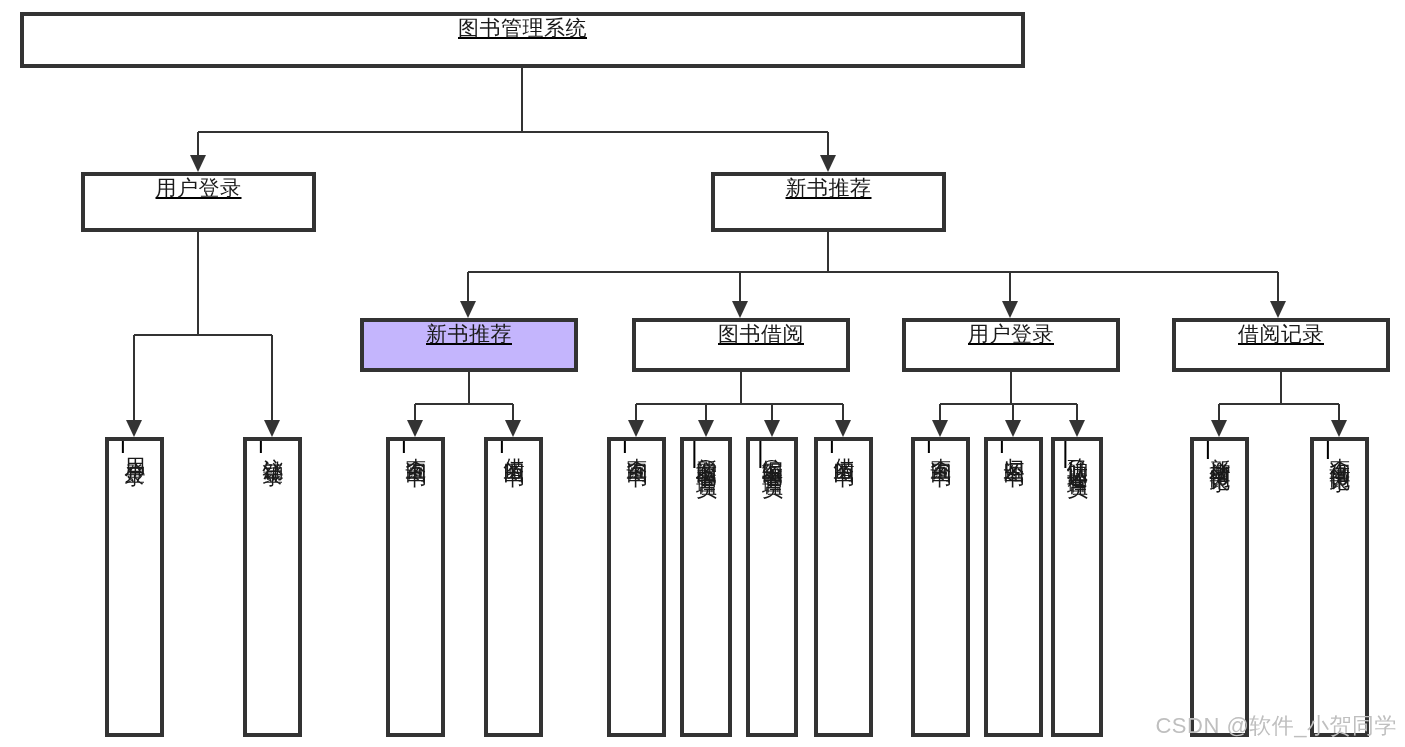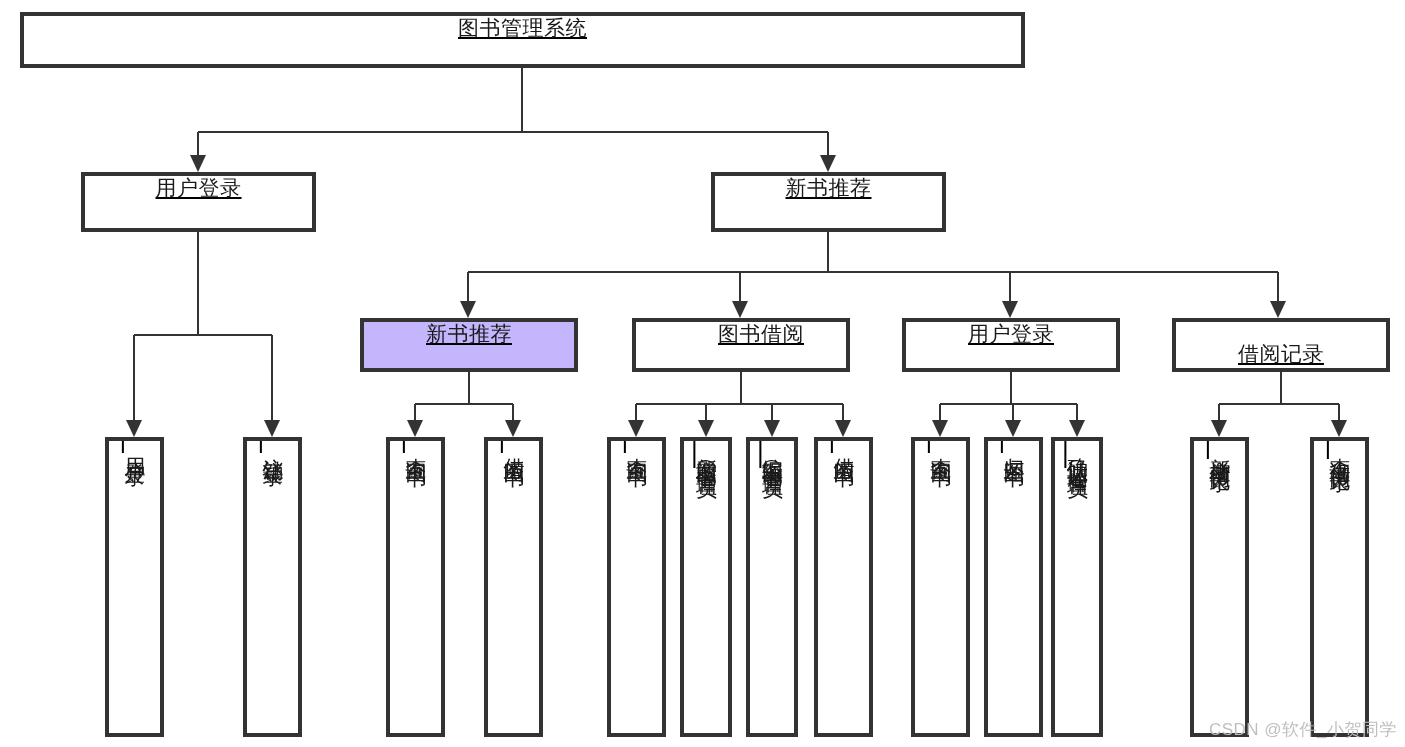--- a/index.html
+++ b/index.html
@@ -50,21 +50,21 @@
   .node-box.vertical .node-label {
     writing-mode: vertical-rl;
     text-orientation: upright;
     font-size: 21px;
     letter-spacing: 3px;
   }
   #watermark {
     position: absolute;
     right: 8px;
     bottom: 6px;
-    font-size: 17px;
+    font-size: 22px;
     color: #bfbfbf;
     letter-spacing: 0.5px;
     z-index: 3;
     white-space: nowrap;
     pointer-events: none;
   }
 </style>
 </head>
 <body>
 
@@ -138,21 +138,21 @@
       <div class="node-box horizontal" style="left: 360px; top: 318px; width: 218px; height: 54px; border-color: rgb(51, 51, 51); background: #c4b5fd;">
         <span class="node-label" style="color: rgb(26, 26, 26);">新书推荐</span>
       </div>
       <div class="node-box horizontal" style="left: 632px; top: 318px; width: 218px; height: 54px; border-color: rgb(51, 51, 51); background: rgb(255, 255, 255); padding-left: 40px;">
         <span class="node-label" style="color: rgb(26, 26, 26);">图书借阅</span>
       </div>
       <div class="node-box horizontal" style="left: 902px; top: 318px; width: 218px; height: 54px; border-color: rgb(51, 51, 51); background: rgb(255, 255, 255);">
         <span class="node-label" style="color: rgb(26, 26, 26);">用户登录</span>
       </div>
       <div class="node-box horizontal" style="left: 1172px; top: 318px; width: 218px; height: 54px; border-color: rgb(51, 51, 51); background: rgb(255, 255, 255);">
-        <span class="node-label" style="color: rgb(26, 26, 26); margin-top: 20px;">借阅记录</span>
+        <span class="node-label" style="color: rgb(26, 26, 26);">借阅记录</span>
       </div>
       <div class="node-box vertical" style="left: 105px; top: 437px; width: 59px; height: 300px; border-color: rgb(51, 51, 51); background: rgb(255, 255, 255);">
         <span class="node-label" style="color: rgb(26, 26, 26);">用户登录</span>
       </div>
       <div class="node-box vertical" style="left: 243px; top: 437px; width: 59px; height: 300px; border-color: rgb(51, 51, 51); background: rgb(255, 255, 255);">
         <span class="node-label" style="color: rgb(26, 26, 26);">注销登录</span>
       </div>
       <div class="node-box vertical" style="left: 386px; top: 437px; width: 59px; height: 300px; border-color: rgb(51, 51, 51); background: rgb(255, 255, 255);">
         <span class="node-label" style="color: rgb(26, 26, 26);">查询图书</span>
       </div>

